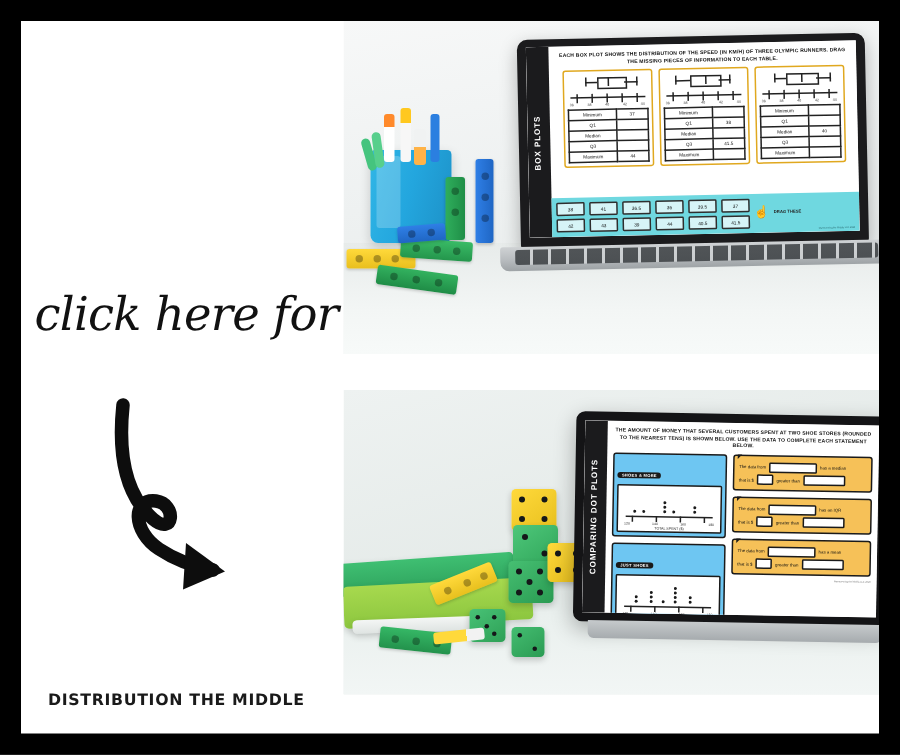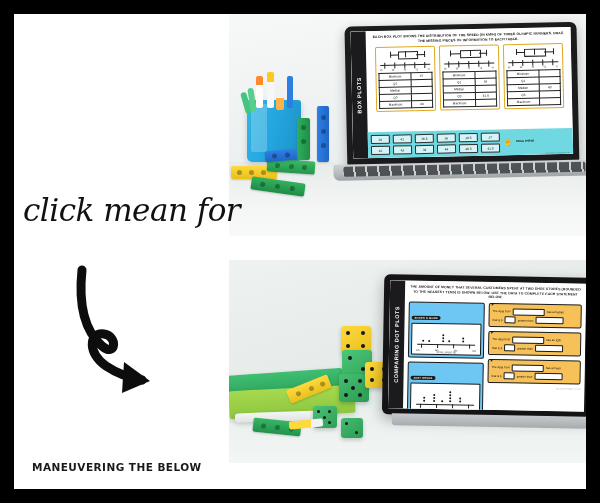--- a/index.html
+++ b/index.html
@@ -809,24 +809,24 @@
                 </div>
               </div>
             </div>
 
           </div>
         </div>
         <div class="base"></div>
       </div>
     </div>
 
-    <div class="headline">click mean for</div>
+    <div class="headline">click here for</div>
 
     <svg class="arrow" viewBox="0 0 110 140">
       <path d="M20 8 C16 46, 24 70, 40 84 C54 96, 56 74, 42 72 C26 70, 26 92, 44 104 C56 112, 68 116, 80 118" fill="none" stroke="#0d0d0d" stroke-width="9" stroke-linecap="round"></path>
       <path d="M62 100 L88 119 L60 131 Z" fill="#0d0d0d"></path>
     </svg>
 
 
-    <div class="footer">MANEUVERING THE BELOW</div>
+    <div class="footer">DISTRIBUTION THE MIDDLE</div>
 
   </div>
 </div>
 
 </body></html>

